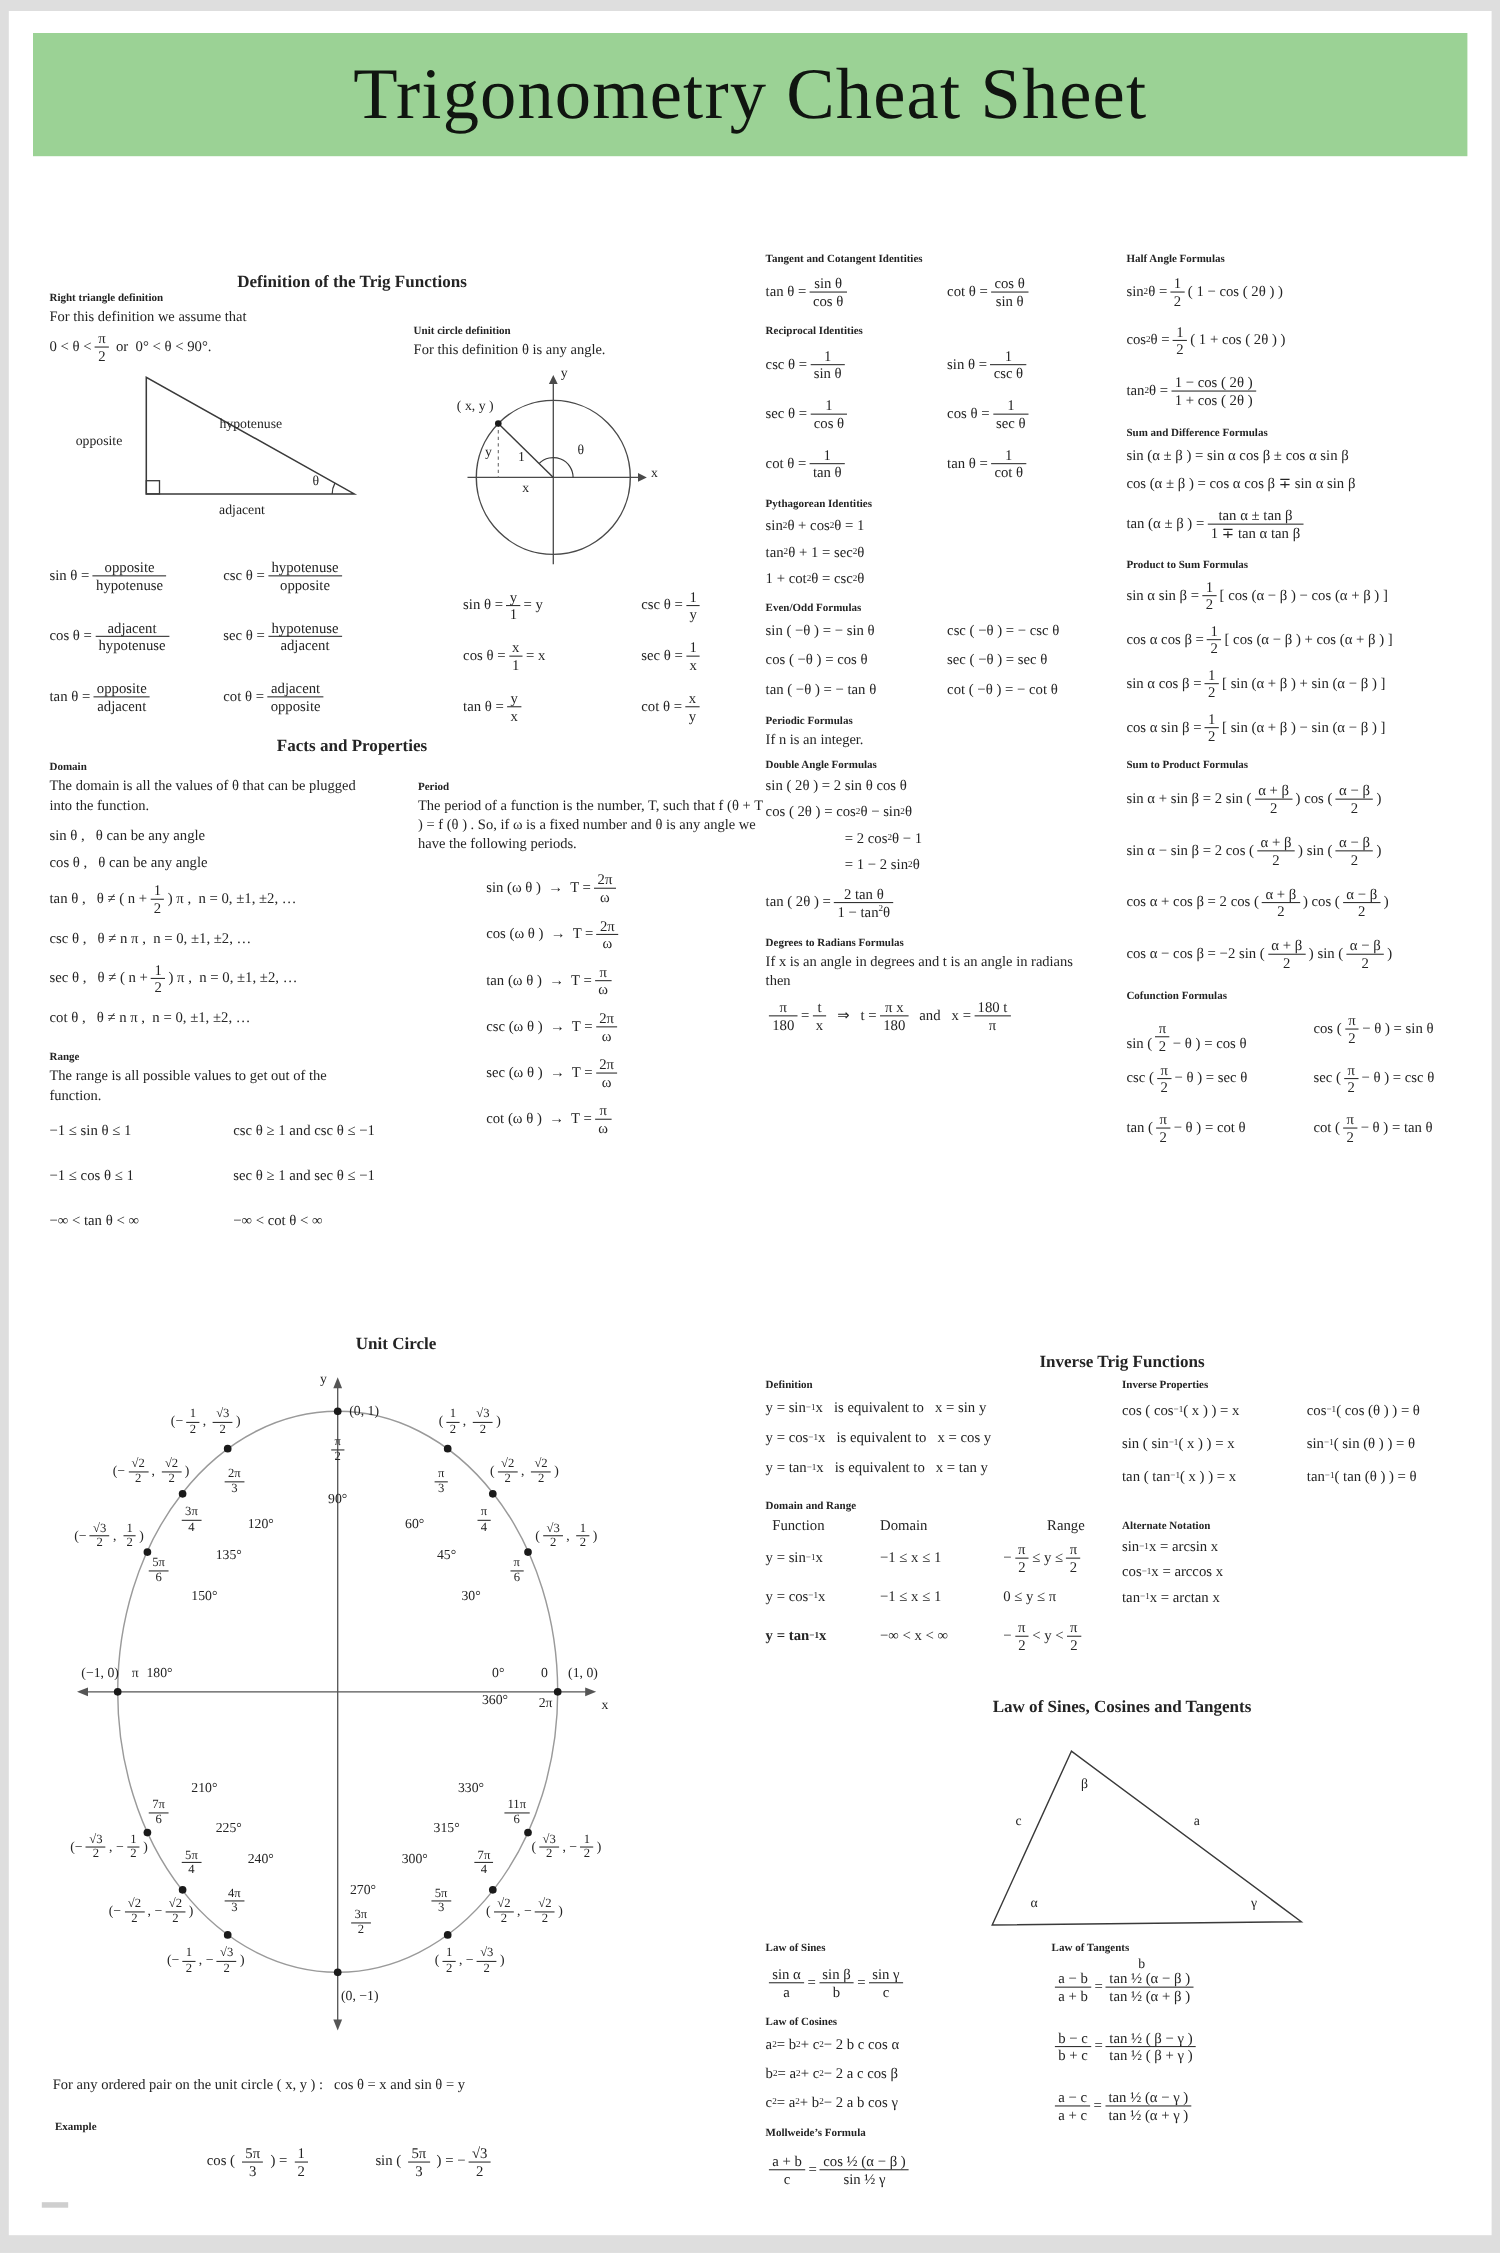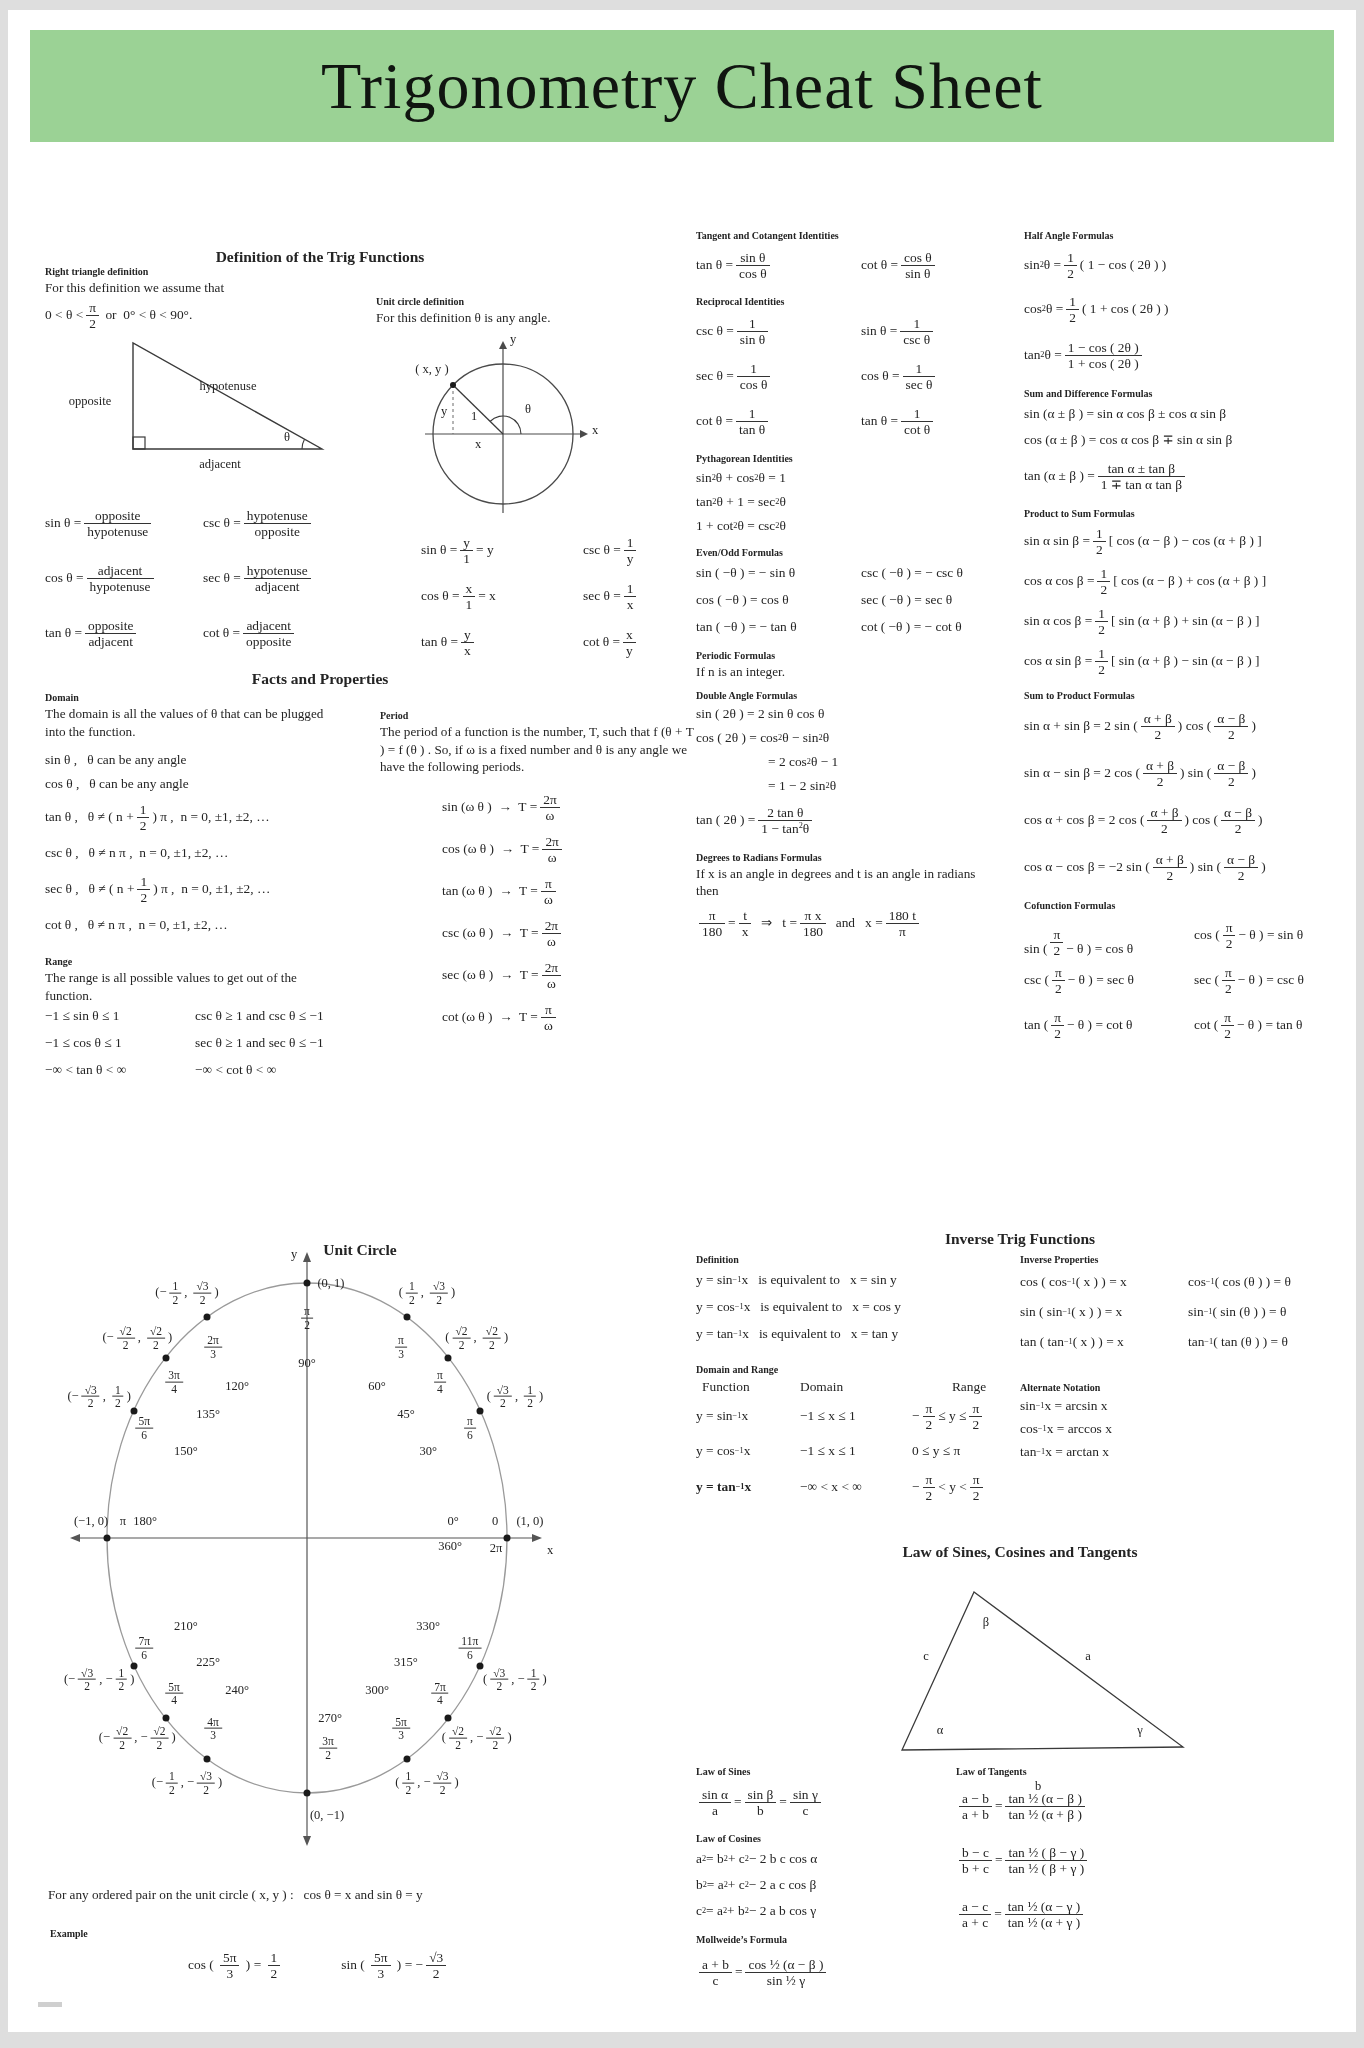--- a/index.html
+++ b/index.html
@@ -155,21 +155,21 @@
             </span> ) π ,&nbsp; n = 0, ±1, ±2, …</div>
         <div class="f" style="min-height:30px;">csc θ ,&nbsp;&nbsp; θ ≠ n π ,&nbsp; n = 0, ±1, ±2, …</div>
         <div class="f" style="min-height:42px;">sec θ ,&nbsp;&nbsp; θ ≠ ( n + <span class="fr">
               <span class="nu">1</span>
               <span class="de">2</span>
             </span> ) π ,&nbsp; n = 0, ±1, ±2, …</div>
         <div class="f" style="min-height:30px;">cot θ ,&nbsp;&nbsp; θ ≠ n π ,&nbsp; n = 0, ±1, ±2, …</div>
       </div>
       <div class="sub-h" style="margin-top:16px;">Range</div>
       <div class="txt" style="width:280px;">The range is all possible values to get out of the function.</div>
-      <div class="g2" style="grid-template-columns:150px 1fr;row-gap:3px;margin-top:0;">
+      <div class="g2" style="grid-template-columns:150px 1fr;row-gap:3px;margin-top:12px;gap:17px;">
         <div class="f">−1 ≤ sin θ ≤ 1</div>
         <div class="f">csc θ ≥ 1 and csc θ ≤ −1</div>
         <div class="f">−1 ≤ cos θ ≤ 1</div>
         <div class="f">sec θ ≥ 1 and sec θ ≤ −1</div>
         <div class="f">−∞ &lt; tan θ &lt; ∞</div>
         <div class="f">−∞ &lt; cot θ &lt; ∞</div>
       </div>
     </div>
 
     <div class="b" style="left:372px;top:700px;width:318px;">
@@ -397,21 +397,21 @@
                 <span class="de">2</span>
               </span> − θ ) = cot θ</div>
           <div class="f" style="min-height:45px;">cot ( <span class="fr">
                 <span class="nu">π</span>
                 <span class="de">2</span>
               </span> − θ ) = tan θ</div>
         </div>
       </div>
     </div>
 
-    <div class="b sec-h" style="left:32px;top:1203px;width:640px;margin-top:28px;">Unit Circle</div>
+    <div class="b sec-h" style="left:32px;top:1203px;width:640px;">Unit Circle</div>
 
     <div id="ucircle" class="b" style="left:12px;top:1228px;width:640px;height:625px;">
       <svg width="640" height="625" viewBox="0 0 640 625">
         <ellipse cx="287" cy="300" rx="200" ry="255" fill="none" stroke="#9a9a9a" stroke-width="1.3"></ellipse>
         <line x1="287" y1="22" x2="287" y2="600" stroke="#555" stroke-width="1.2"></line>
         <line x1="58" y1="300" x2="514" y2="300" stroke="#555" stroke-width="1.2"></line>
         <polygon points="283,24 287,14 291,24" fill="#555"></polygon>
         <polygon points="283,598 287,608 291,598" fill="#555"></polygon>
         <polygon points="512,296 522,300 512,304" fill="#555"></polygon>
         <polygon points="60,296 50,300 60,304" fill="#555"></polygon>

